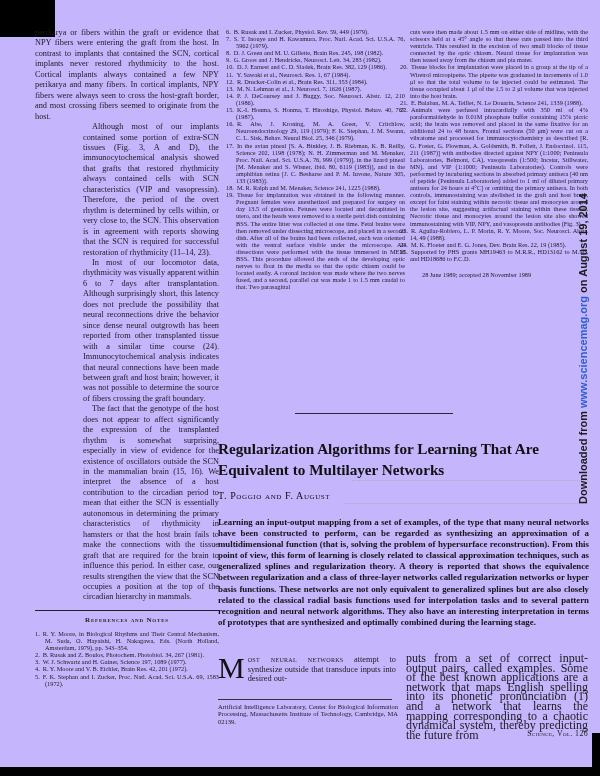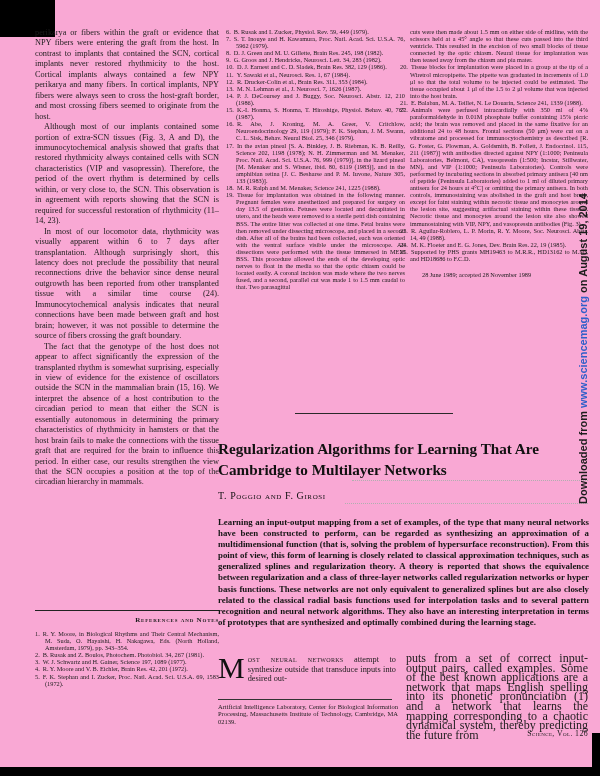--- a/index.html
+++ b/index.html
@@ -1,42 +1,42 @@
 <!DOCTYPE html>
 <html><head>
 <meta charset="utf-8">
 <style>
   * { margin:0; padding:0; box-sizing:border-box; }
   html,body { background:#9a9a9a; }
   #page {
     position:relative; width:600px; height:776px; margin:0 auto;
-    background:#f9a8d4; color:#1c1c1c; overflow:hidden;
+    background:#c4b5fd; color:#1c1c1c; overflow:hidden;
     font-family:"Liberation Serif", serif;
   }
   .abs { position:absolute; }
   .just { text-align:justify; }
 
   
   #corner-mark-tl { left:0; top:0; width:55px; height:37px; background:#000; }
   #bottom-bar { left:0; top:767px; width:600px; height:9px; background:#000; }
   #right-bar { left:592px; top:733px; width:8px; height:43px; background:#000; }
 
   
   #col1-body { left:35px; top:28px; width:184px; font-size:8.3px; line-height:10.45px; height:578px; overflow:hidden; }
   #col1-body .para { text-align:justify; }
-  #col1-body .para:not(:first-child) { text-indent:9px; }
+  #col1-body .para:not(:first-child) { text-indent:9px;margin-left:48px; }
 
   
   .refs { font-size:6.3px; line-height:7.1px; text-align:justify; }
   .ref { padding-left:10px; text-indent:-10px; }
   .ref-n { margin-right:3px; }
   .ref-cont { padding-left:10px; text-align:justify; }
 
   #refs-rule { left:35px; top:610px; width:184px; border-top:1.5px solid #222; }
-  #refs-heading { left:35px; top:616px; width:184px; text-align:right;
+  #refs-heading { left:35px; top:616px; width:184px; text-align:center;
     font-variant:small-caps; font-weight:bold; font-size:7px; letter-spacing:0.8px; }
   #col1-refs { left:35px; top:630px; width:184px; }
   #col2-refs { left:226px; top:28px; width:179px; }
   #col3-refs { left:400px; top:28px; width:188px; }
   #date-line { margin-top:9px; padding-left:22px; text-indent:0; }
 
   #article-divider { left:295px; top:413px; width:158px; border-top:1.5px solid #2a2a2a; }
 
   
   #article2-title { left:218px; top:438px; width:378px; font-size:15.2px; font-weight:bold; line-height:21px; color:#111; }
@@ -170,24 +170,24 @@
       <div class="ref">
       <span class="ref-n">4.</span><span>R. Y. Moore and V. B. Eichler, Brain Res. 42, 201 (1972).</span>
     </div>
       <div class="ref">
       <span class="ref-n">5.</span><span>F. K. Stephan and I. Zucker, Proc. Natl. Acad. Sci. U.S.A. 69, 1583 (1972).</span>
     </div>
     </div>
 
   <div id="article-divider" class="abs"></div>
 
-  <h1 id="article2-title" class="abs">Regularization Algorithms for Learning That Are Cambridge to Multilayer Networks</h1>
+  <h1 id="article2-title" class="abs">Regularization Algorithms for Learning That Are Equivalent to Multilayer Networks</h1>
   <div id="noise1" class="abs scan-noise"></div>
   <div id="noise2" class="abs scan-noise"></div>
-  <div id="article2-authors" class="abs">T. Poggio and F. Girosi</div>
+  <div id="article2-authors" class="abs">T. Poggio and F. August</div>
   <div id="article2-abstract" class="abs just">Learning an input-output mapping from a set of examples, of the type that many neural networks have been constructed to perform, can be regarded as synthesizing an approximation of a multidimensional function (that is, solving the problem of hypersurface reconstruction). From this point of view, this form of learning is closely related to classical approximation techniques, such as generalized splines and regularization theory. A theory is reported that shows the equivalence between regularization and a class of three-layer networks called regularization networks or hyper basis functions. These networks are not only equivalent to generalized splines but are also closely related to the classical radial basis functions used for interpolation tasks and to several pattern recognition and neural network algorithms. They also have an interesting interpretation in terms of prototypes that are synthesized and optimally combined during the learning stage.</div>
 
   <div id="body-left" class="abs just">
     <span class="dropcap">M</span><span class="lead-caps">ost neural networks</span><span> attempt to synthesize outside that transduce inputs into desired out-</span>
   </div>
   <div id="footnote-rule" class="abs"></div>
   <div id="footnote" class="abs">Artificial Intelligence Laboratory, Center for Biological Information Processing, Massachusetts Institute of Technology, Cambridge, MA 02139.</div>
   <div id="body-right" class="abs just">puts from a set of correct input-output pairs, called examples. Some of the best known applications are a network that maps English spelling into its phonetic pronunciation (1) and a network that learns the mapping corresponding to a chaotic dynamical system, thereby predicting the future from</div>
 
   <div id="footer-left" class="abs">978</div>

